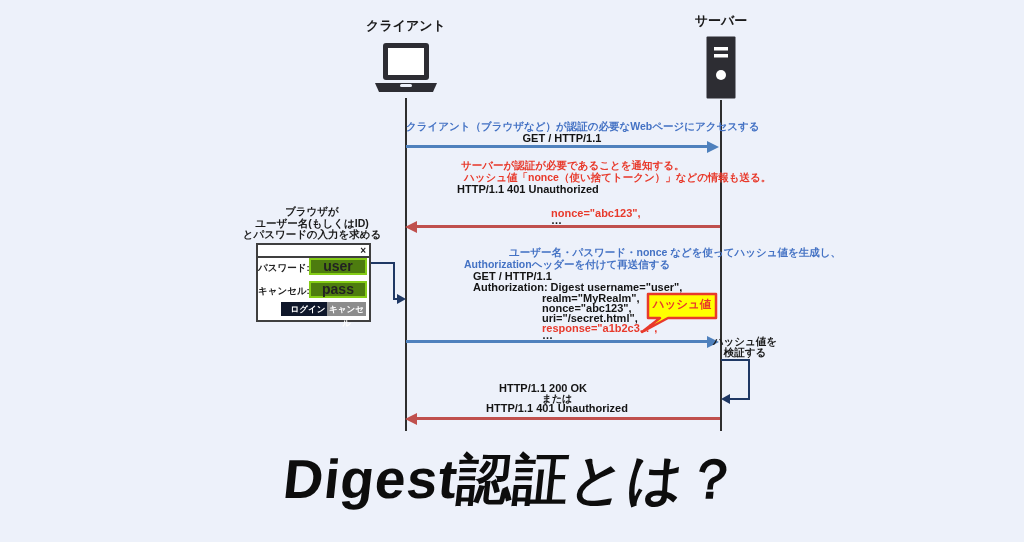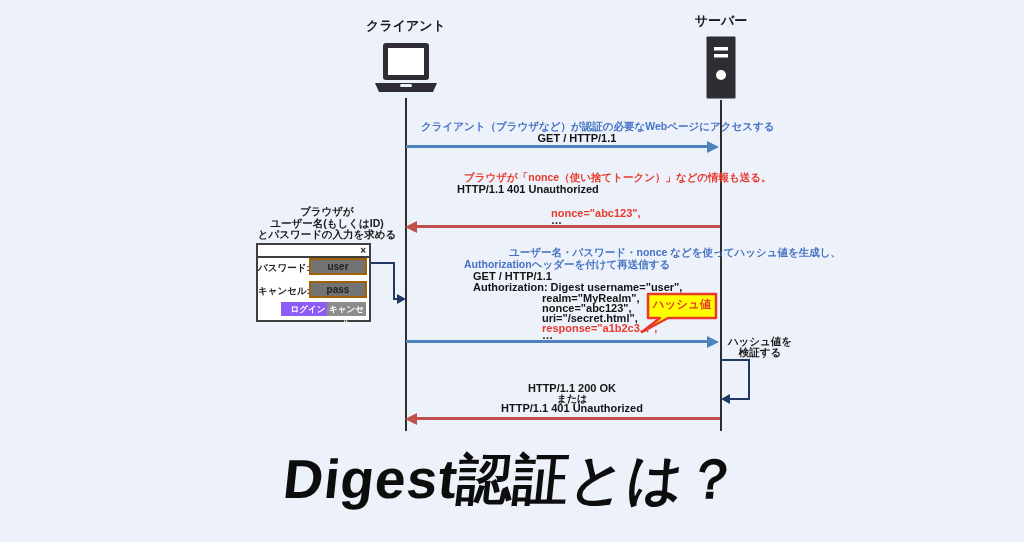--- a/index.html
+++ b/index.html
@@ -7,21 +7,21 @@
     position:relative; width:1024px; height:542px;
     background:#edf1fa; overflow:hidden;
     font-family:"Liberation Sans","DejaVu Sans",sans-serif;
   }
   .t { position:absolute; white-space:nowrap; font-weight:bold; line-height:1; }
   .actor-label { font-size:13px; color:#1a1a1a; text-align:center; }
   .desc-blue { color:#4472c4; font-size:10.5px; }
   .desc-red  { color:#e8392b; font-size:10.5px; }
   .code      { color:#141414; font-size:11px; }
   .code-red  { color:#e8392b; font-size:11px; }
-  .center    { text-align:center;margin-left:15px; }
+  .center    { text-align:center; }
   .lifeline { position:absolute; width:2px; background:#2e2e2e; }
   .arr { position:absolute; height:3px; }
   .arr.blue { background:#4f81bd; }
   .arr.red  { background:#c0504d; }
   .arr.right::after {
     content:""; position:absolute; right:-12px; top:50%; transform:translateY(-50%);
     width:0; height:0; border-top:6px solid transparent; border-bottom:6px solid transparent;
     border-left:12px solid #4f81bd;
   }
   .arr.red.left::before {
@@ -38,26 +38,26 @@
     border-right:9px solid #1f3864; }
   .dialog {
     position:absolute; left:256px; top:243px; width:115px; height:79px;
     background:#ffffff; border:2px solid #3f3f3f; box-sizing:border-box;
   }
   .dialog-titlebar { position:relative; height:11px; border-bottom:2px solid #3f3f3f; }
   .dialog-close { position:absolute; right:3px; top:0; font-size:10px; font-weight:bold;
     line-height:11px; color:#1a1a1a; cursor:default; }
   .dlg-label { position:absolute; font-size:9.5px; font-weight:bold; color:#222;
     text-align:right; width:48px; white-space:nowrap; }
-  .dlg-input { position:absolute; width:54px; height:13px; border:2px solid #a16207;
-    background:#737373; font-size:10px; font-weight:bold; color:#222; text-align:center;
+  .dlg-input { position:absolute; width:54px; height:13px; border:2px solid #84cc16;
+    background:#4d7c0f; font-size:14px; font-weight:bold; color:#222; text-align:center;
     line-height:13px; }
   .dlg-btn { position:absolute; height:14px; color:#ffffff; font-size:8.5px; font-weight:bold;
     text-align:center; line-height:14px; }
-  .btn-login { left:23px; top:57px; width:54px; background:#8b5cf6; }
+  .btn-login { left:23px; top:57px; width:54px; background:#0f172a; }
   .btn-cancel { left:69px; top:57px; width:39px; background:#8c8c8c; }
   .callout-wrap { position:absolute; left:638px; top:292px; width:82px; height:42px; }
   .callout-label { position:absolute; left:10px; top:5px; width:68px; text-align:center;
     color:#e8392b; font-size:11.5px; font-weight:bold; white-space:nowrap; }
   .page-title { position:absolute; left:0; top:443px; width:1024px; text-align:center;
     font-size:55px; font-weight:900; color:#0d0d0d; letter-spacing:1px;
     transform:skewX(-6deg); }
 </style>
 </head>
 <body>
@@ -80,21 +80,22 @@
     <circle cx="15" cy="39" r="5" fill="#ffffff"></circle>
   </svg>
 
   <div class="lifeline" style="left:405px; top:98px; height:333px;"></div>
   <div class="lifeline" style="left:720px; top:100px; height:331px;"></div>
 
   <div class="t desc-blue center" style="left:406px; top:121px; width:312px;">クライアント（ブラウザなど）が認証の必要なWebページにアクセスする</div>
   <div class="t code center" style="left:406px; top:133px; width:312px;">GET / HTTP/1.1</div>
   <div class="arr blue right" style="left:406px; top:145px; width:301px;"></div>
 
-  <div class="t desc-red" style="left:464px; top:172px;">ブラウザが「nonce（使い捨てトークン）」などの情報も送る。</div>
+  <div class="t desc-red" style="left:461px; top:160px;">サーバーが認証が必要であることを通知する。</div>
+  <div class="t desc-red" style="left:464px; top:172px;">ハッシュ値「nonce（使い捨てトークン）」などの情報も送る。</div>
   <div class="t code" style="left:457px; top:184px;">HTTP/1.1 401 Unauthorized</div>
   <div class="t code-red" style="left:551px; top:208px;">nonce="abc123",</div>
   <div class="t code" style="left:551px; top:215px;">…</div>
   <div class="arr red left" style="left:417px; top:225px; width:303px;"></div>
 
   <div class="t center" style="left:242px; top:206px; width:140px; font-size:10.5px; color:#1a1a1a; line-height:11.5px; white-space:normal;">
     <div>ブラウザが</div>
     <div>ユーザー名(もしくはID)</div>
     <div>とパスワードの入力を求める</div>
   </div>
@@ -137,20 +138,20 @@
 
   <div class="t center" style="left:710px; top:336px; width:70px; font-size:10.5px; color:#1a1a1a; line-height:11px; white-space:normal;">
     <div>ハッシュ値を</div>
     <div>検証する</div>
   </div>
   <div class="nline" style="left:721px; top:359px; width:29px; height:2px;"></div>
   <div class="nline" style="left:748px; top:359px; width:2px; height:41px;"></div>
   <div class="nline" style="left:730px; top:398px; width:20px; height:2px;"></div>
   <div class="nhead-left" style="left:721px; top:394px;"></div>
 
-  <div class="t code center" style="left:406px; top:383px; width:302px;">HTTP/1.1 200 OK</div>
+  <div class="t code center" style="left:392px; top:383px; width:302px;">HTTP/1.1 200 OK</div>
   <div class="t code center" style="left:406px; top:394px; width:302px; font-size:10px;">または</div>
   <div class="t code center" style="left:406px; top:403px; width:302px;">HTTP/1.1 401 Unauthorized</div>
   <div class="arr red left" style="left:417px; top:417px; width:303px;"></div>
 
   <div class="page-title">Digest認証とは？</div>
 
 </div>
 
 </body></html>

